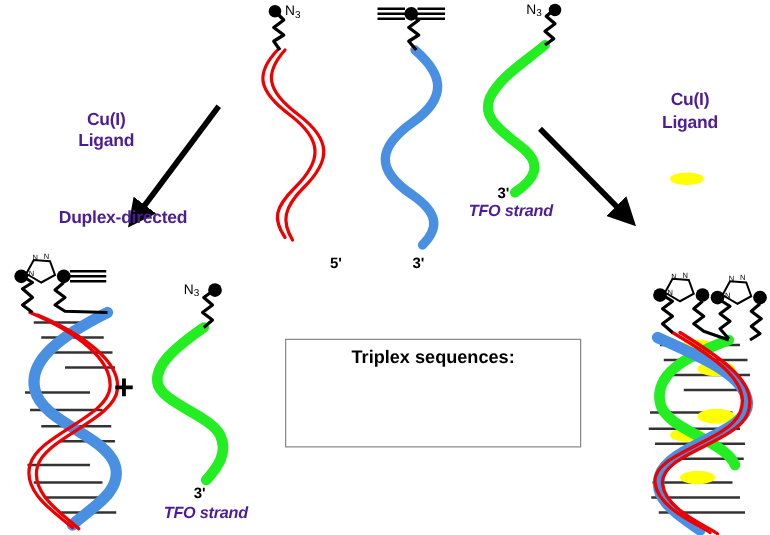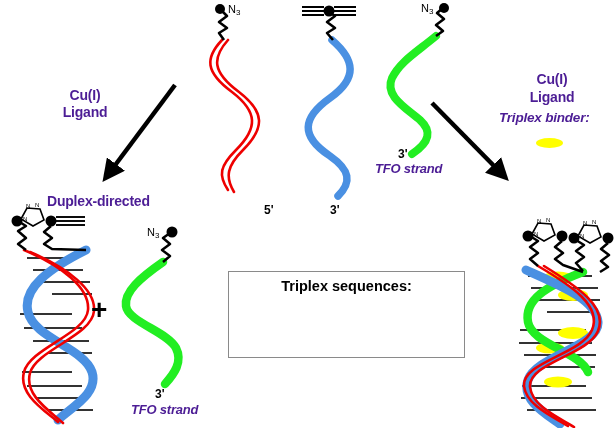--- a/index.html
+++ b/index.html
@@ -255,25 +255,24 @@
   <div class="primelbl" style="left:264px; top:203px;">5'</div>
 
   <div class="primelbl" style="left:330px; top:203px;">3'</div>
 
   <div class="primelbl" style="left:398px; top:147px;">3'</div>
 
   <div class="lbl ital" style="left:375px; top:162px; font-size:13px;">TFO strand</div>
 
   <div class="lbl center" style="left:45px; top:88px; width:80px; font-size:14px;">Cu(I)</div>
   <div class="lbl center" style="left:45px; top:105px; width:80px; font-size:14px;">Ligand</div>
-  <div class="lbl" style="left:47px; top:194px; font-size:14px;">Duplex-directed</div>
+  <div class="lbl" style="left:47px; top:166px; font-size:14px;">Duplex-directed</div>
 
   <div class="lbl center" style="left:512px; top:72px; width:80px; font-size:14px;">Cu(I)</div>
   <div class="lbl center" style="left:512px; top:90px; width:80px; font-size:14px;">Ligand</div>
-  <div class="lbl ital" style="left:499px; top:110px; font-size:13.5px;">Triplex binder:</div>
   <div style="position:absolute; left:536px; top:138px; width:27px; height:10px; background:#ffff00; border-radius:50%;"></div>
 
   <div class="plus" style="left:91px; top:296px;">+</div>
 
   <div class="atomlbl" style="left:147px; top:226px;">
     <span>N</span><sub>3</sub>
   </div>
 
   <div class="primelbl" style="left:155px; top:387px;">3'</div>
 

